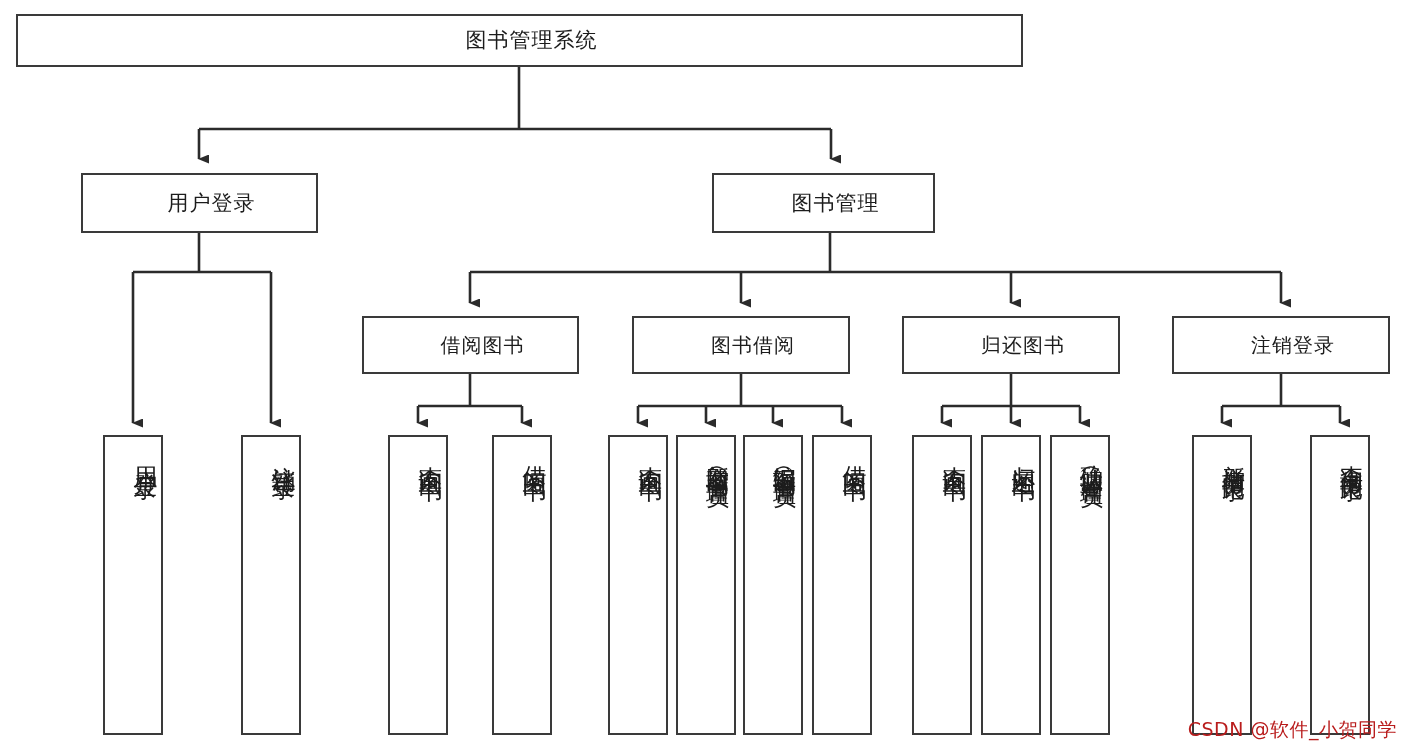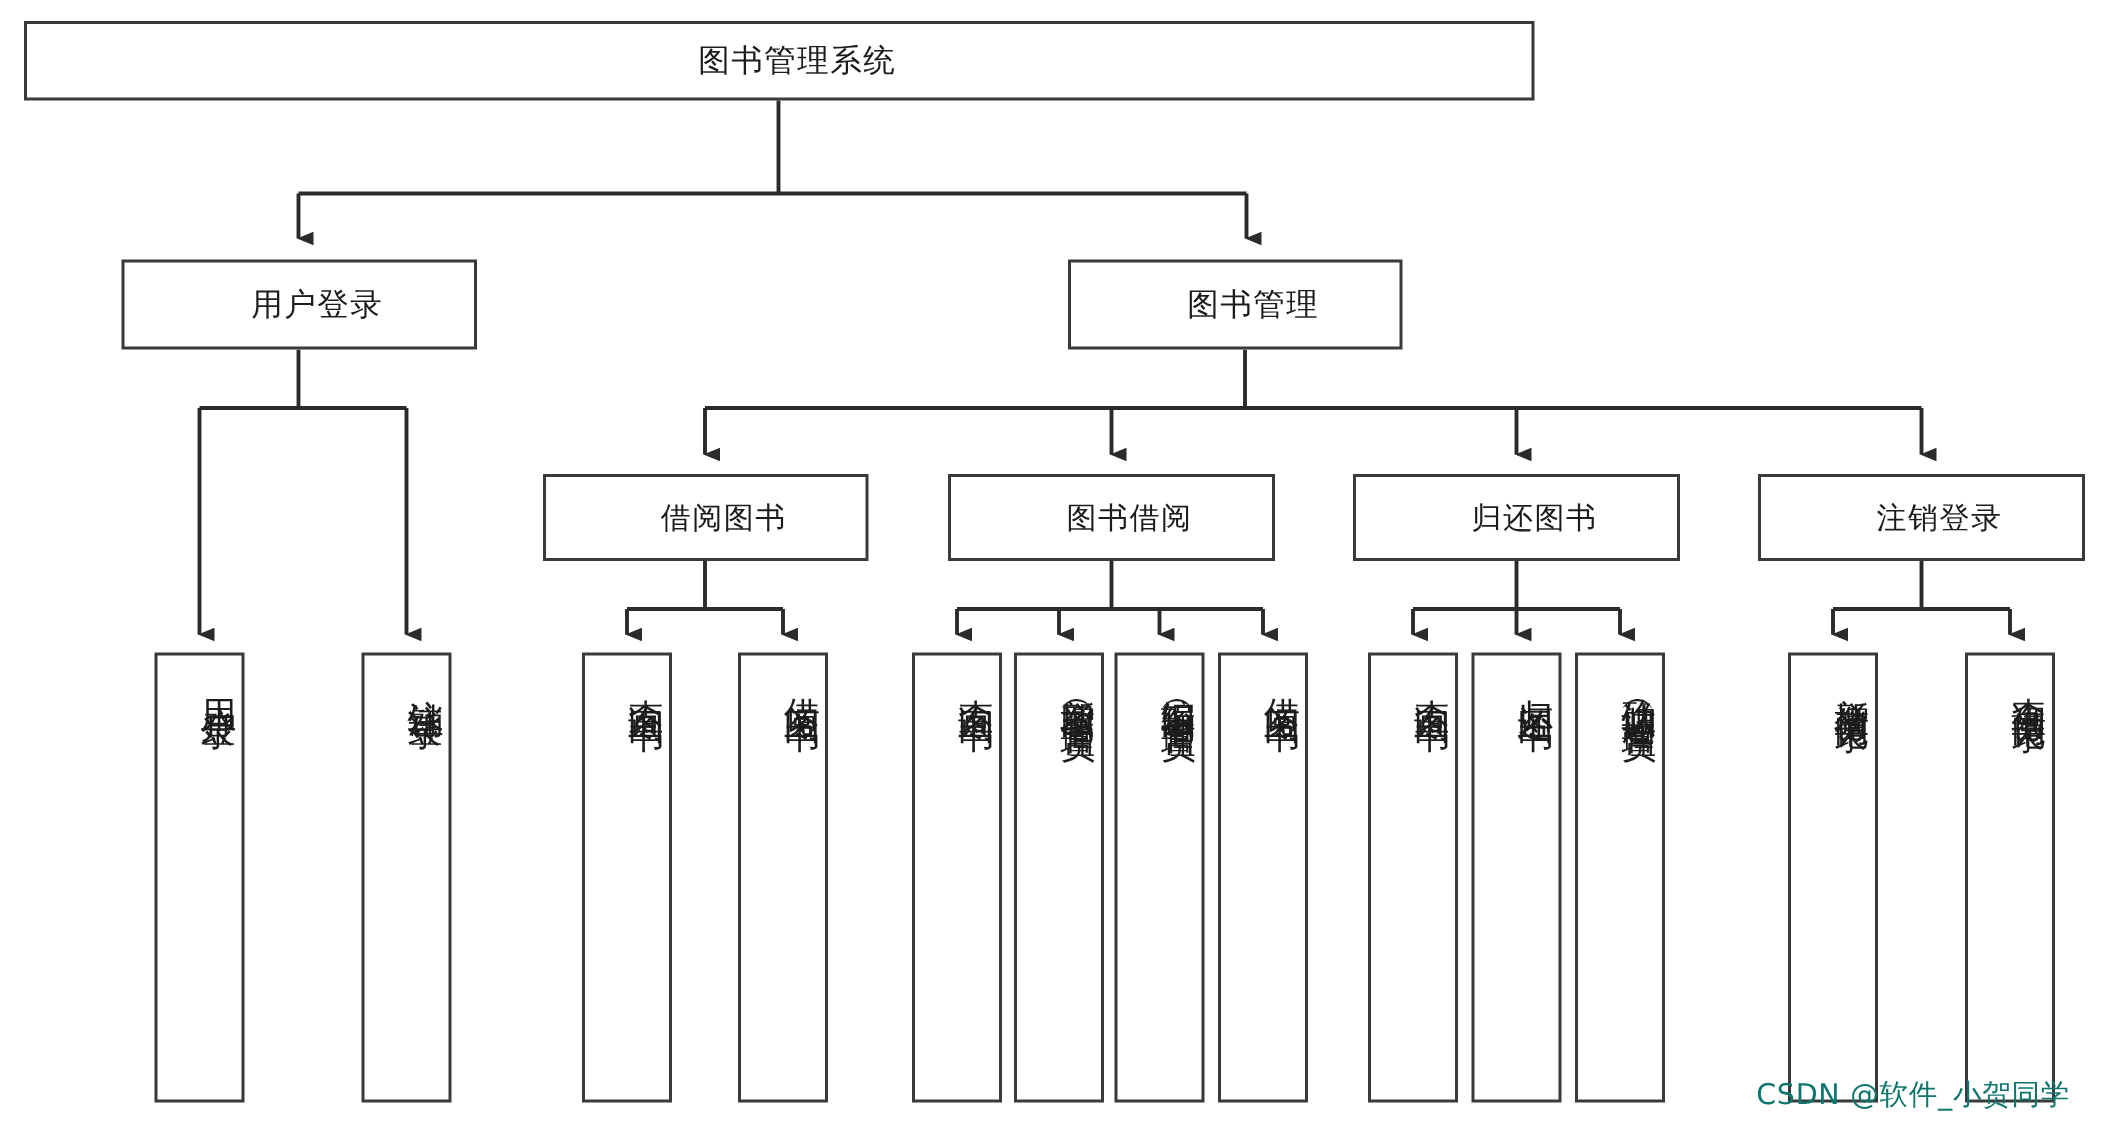--- a/index.html
+++ b/index.html
@@ -57,24 +57,24 @@
     text-orientation:upright;
     font-size:24px;
     line-height:1.05;
     letter-spacing:4px;
     white-space:nowrap;
   }
   .node.leaf.tall .lbl{ font-size:23px; letter-spacing:3px; }
   
   #watermark{
     position:absolute;
-    right:25px;
+    right:8px;
     bottom:4px;
     font-size:19px;
-    color:#0f766e;
+    color:#b91c1c;
     letter-spacing:0.5px;
     white-space:nowrap;
   }
 </style>
 </head>
 <body>
 
 <div id="canvas">
 
   <svg id="wires" viewBox="0 0 1405 747" width="1405" height="747" xmlns="http://www.w3.org/2000/svg">

